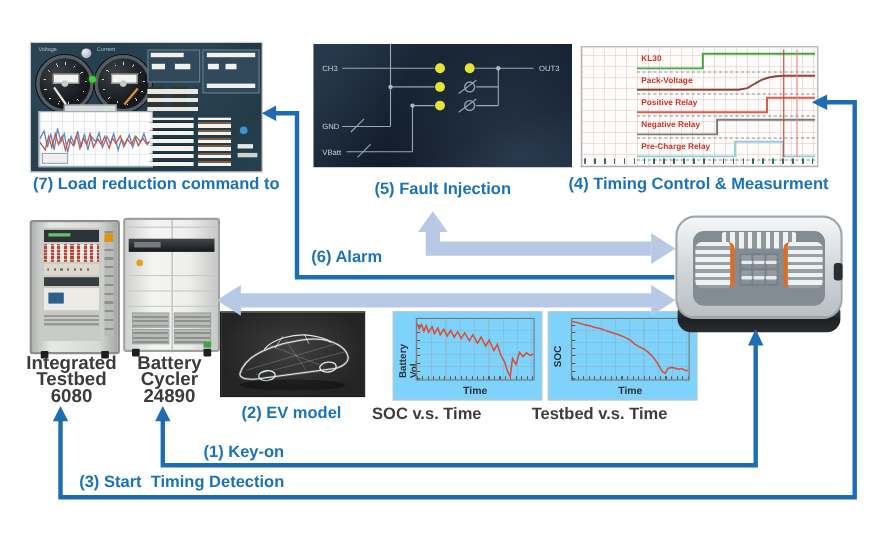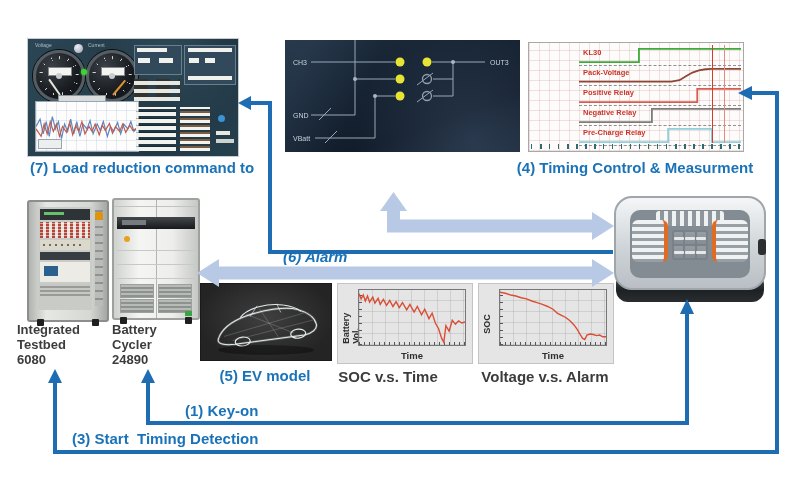--- a/index.html
+++ b/index.html
@@ -2,21 +2,21 @@
 <html><head>
 <meta charset="utf-8">
 <style>
   html,body{margin:0;padding:0;background:#ffffff;font-family:"Liberation Sans",sans-serif;}
   .stage{position:relative;width:800px;height:500px;background:#ffffff;overflow:hidden;}
   .abs{position:absolute;}
 
   
   .cap-blue{color:#1a73b8;font-weight:bold;font-size:15px;line-height:19px;}
   .cap-dark{color:#3c3c3c;font-weight:bold;font-size:15px;}
-  .eq-label{color:#3c3c3c;font-weight:bold;font-size:13px;line-height:15px;text-align:left;}
+  .eq-label{color:#3c3c3c;font-weight:bold;font-size:17px;line-height:15px;text-align:center;}
   .center{text-align:center;}
   .ws-pre{white-space:pre;}
 
   
   .dash{left:27px;top:38px;width:210px;height:117px;background:
     radial-gradient(circle at 70% 20%, rgba(90,130,150,.25), transparent 40%),
     radial-gradient(circle at 20% 80%, rgba(70,110,130,.2), transparent 45%),
     linear-gradient(135deg,#2c4655,#1f3440 60%,#27414f);
     border:1px solid #c6cdd2;}
   .gauge{position:absolute;width:46px;height:46px;border-radius:50%;
@@ -102,21 +102,21 @@
     background:repeating-linear-gradient(0deg,#8e928f 0 2px,#b7bab7 2px 4px);}
   .cy-green{position:absolute;right:6px;bottom:2px;width:7px;height:5px;background:#3aa344;}
 
   
   .ev{left:200px;top:283px;width:130px;height:76px;background:
     radial-gradient(ellipse at 50% 45%, #3f3f3f, #242424 75%);
     border:1px solid #1a1a1a;}
   .ev svg{position:absolute;inset:0;width:100%;height:100%;}
 
   
-  .mini{background:#e5e5e5;border:1px solid #c4c4c4;}
+  .mini{background:#7dd3fc;border:1px solid #c4c4c4;margin-left:20px;}
   .mini .plot{position:absolute;left:20px;top:5px;right:6px;bottom:17px;border:1px solid #777;
     background-image:repeating-linear-gradient(90deg,rgba(150,150,150,.28) 0 1px,transparent 1px 13px),
                      repeating-linear-gradient(0deg,rgba(150,150,150,.28) 0 1px,transparent 1px 11px);}
   .mini .plot svg{position:absolute;inset:0;width:100%;height:100%;}
   .mini .xticks{position:absolute;left:0;right:0;bottom:0;height:3px;background:repeating-linear-gradient(90deg,#555 0 1px,transparent 1px 5px);}
   .mini .yticks{position:absolute;left:0;top:0;bottom:0;width:3px;background:repeating-linear-gradient(0deg,#555 0 1px,transparent 1px 7px);}
   .mini .ylab{position:absolute;left:3px;top:50%;transform:translateY(-50%) rotate(180deg);writing-mode:vertical-rl;
     font-size:9px;font-weight:bold;color:#2e2e2e;}
   .mini .xlab{position:absolute;left:20px;right:6px;bottom:2px;text-align:center;font-size:9.5px;font-weight:bold;color:#2e2e2e;}
   .soc-chart{left:337px;top:283px;width:134px;height:79px;}
@@ -222,20 +222,21 @@
           <circle cx="168" cy="22" r="2"></circle>
       </g>
       <g fill="#c8d2dc" font-size="7" font-family="Liberation Sans, sans-serif">
         <text x="8" y="24.5">CH3</text>
         <text x="205" y="24.5">OUT3</text>
         <text x="8" y="77.5">GND</text>
         <text x="8" y="100.5">VBatt</text>
       </g>
     </svg>
   </div>
+  <div class="abs cap-blue center" style="left:285px;top:162px;width:235px;">(5) Fault Injection</div>
 
   <div class="abs timing">
     <div id="timing-rows">
         <div class="timing-row">
           <span class="timing-label">KL30</span>
           <svg viewBox="0 0 1000 1000" preserveAspectRatio="none" class="row-svg">
             <polyline points="0.0,850.0 370.0,850.0 370.0,150.0 1000.0,150.0" fill="none" stroke="#3faa3c" stroke-width="1.8" vector-effect="non-scaling-stroke"></polyline>
           </svg>
         </div>
         <div class="timing-row">
@@ -322,21 +323,21 @@
         <path d="M16,50 C20,41 30,34 46,30 C62,26 86,24 98,29 C108,33 114,39 115,45 C116,50 110,54 102,55 L32,57 C22,57 14,55 16,50 Z" stroke-width="1"></path>
         <path d="M40,31 C48,22 70,19 84,23 C92,25 98,28 101,31" stroke-width="1"></path>
         <path d="M58,21 C55,25 52,28 50,31 M78,21 C79,25 80,28 81,30" stroke-width="0.8" opacity="0.8"></path>
         <ellipse cx="40" cy="55" rx="7.5" ry="4.5" stroke-width="1.2"></ellipse>
         <ellipse cx="96" cy="53" rx="7.5" ry="4.5" stroke-width="1.2"></ellipse>
         <path d="M22,48 L104,33 M30,53 L112,41 M46,28 L92,52 M60,24 L76,54" stroke-width="0.5" opacity="0.4"></path>
       </g>
       <ellipse cx="65" cy="66" rx="48" ry="5" fill="#000000" opacity="0.35"></ellipse>
     </svg>
   </div>
-  <div class="abs cap-blue center" style="left:200px;top:366px;width:130px;">(5) EV model</div>
+  <div class="abs cap-blue center" style="left:200px;top:366px;width:130px;">(2) EV model</div>
 
   <div class="abs mini soc-chart">
     <span class="ylab">Battery Vol.</span>
     <div class="plot">
       <div class="yticks"></div>
       <div class="xticks"></div>
       <svg viewBox="0 0 1000 1000" preserveAspectRatio="none">
         <polyline fill="none" stroke-width="1.4" vector-effect="non-scaling-stroke" points="0.0,70.0 20.0,160.0 40.0,90.0 60.0,200.0 80.0,110.0 100.0,220.0 130.0,130.0 150.0,240.0 180.0,150.0 200.0,260.0 230.0,170.0 260.0,280.0 290.0,190.0 320.0,300.0 350.0,210.0 380.0,320.0 410.0,230.0 450.0,360.0 480.0,260.0 520.0,400.0 550.0,300.0 590.0,450.0 620.0,350.0 660.0,520.0 690.0,420.0 720.0,600.0 750.0,700.0 780.0,880.0 800.0,950.0 820.0,650.0 850.0,750.0 880.0,550.0 910.0,620.0 940.0,560.0 970.0,600.0 1000.0,580.0" stroke="#d94f35"></polyline>
       </svg>
     </div>
@@ -348,21 +349,21 @@
     <span class="ylab">SOC</span>
     <div class="plot">
       <div class="yticks"></div>
       <div class="xticks"></div>
       <svg viewBox="0 0 1000 1000" preserveAspectRatio="none">
         <polyline fill="none" stroke-width="1.4" vector-effect="non-scaling-stroke" points="0.0,40.0 50.0,60.0 100.0,90.0 150.0,110.0 200.0,140.0 250.0,160.0 300.0,200.0 350.0,230.0 400.0,260.0 450.0,300.0 500.0,350.0 540.0,420.0 580.0,460.0 620.0,500.0 660.0,560.0 700.0,640.0 730.0,720.0 760.0,820.0 780.0,880.0 800.0,900.0 820.0,820.0 850.0,800.0 880.0,810.0 910.0,830.0 940.0,820.0 970.0,850.0 1000.0,850.0" stroke="#d94f35"></polyline>
       </svg>
     </div>
     <span class="xlab">Time</span>
   </div>
-  <div class="abs cap-dark center" style="left:470px;top:368px;width:150px;">Voltage v.s. Alarm</div>
+  <div class="abs cap-dark center" style="left:470px;top:368px;width:150px;">Testbed v.s. Time</div>
 
   <div class="abs pack">
     <div class="bp-base"></div>
     <div class="bp-body">
       <div class="bp-tray"></div>
       <div class="bp-topfins"></div>
       <div class="bp-finL"></div>
       <div class="bp-finR"></div>
       <div class="bp-plates">
         <div class="bp-plate"></div>
@@ -401,17 +402,17 @@
       <polygon points="680,314 694,314 687,299" fill="#1e6cb2"></polygon>
     </g>
 
     <g>
       <path d="M55,382 L55,452 L777,452 L777,93 L751,93" stroke="#1e6cb2" stroke-width="4" fill="none"></path>
       <polygon points="48,383 62,383 55,369" fill="#1e6cb2"></polygon>
       <polygon points="752,86 752,100 738,93" fill="#1e6cb2"></polygon>
     </g>
   </svg>
 
-  <div class="abs cap-blue" style="left:283px;top:247px;font-style:italic;">(6) Alarm</div>
+  <div class="abs cap-blue" style="left:283px;top:224px;">(6) Alarm</div>
   <div class="abs cap-blue" style="left:185px;top:401px;">(1) Key-on</div>
   <div class="abs cap-blue ws-pre" style="left:72px;top:429px;">(3) Start  Timing Detection</div>
 
 </div>
 
 </body></html>

